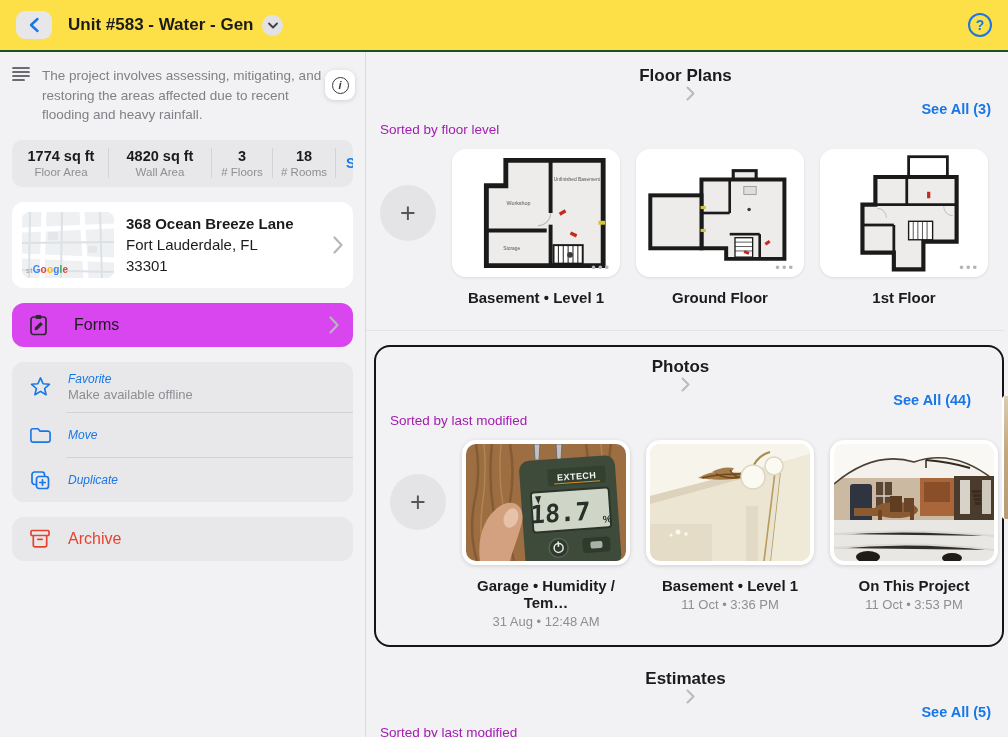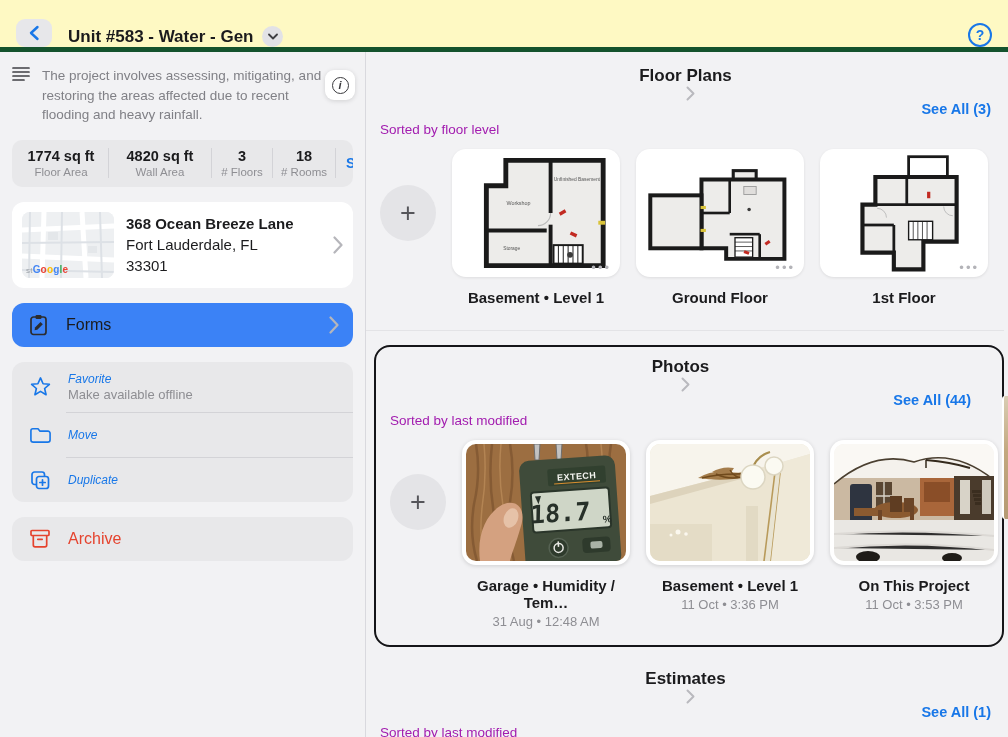--- a/index.html
+++ b/index.html
@@ -1,22 +1,22 @@
 <!DOCTYPE html>
 <html><head>
 <meta charset="utf-8">
 <style>
   * { margin:0; padding:0; box-sizing:border-box; }
   html,body { width:1008px; height:737px; }
   body { font-family:"Liberation Sans", sans-serif; background:#f2f2f4; color:#1c1c1e; overflow:hidden; }
   .app { position:relative; width:1008px; height:737px; overflow:hidden; background:#f2f2f4; }
 
   
-  .topbar { position:absolute; top:0; left:0; right:0; height:52px; background:#fef9c3;
-            border-bottom:5px solid #14532d; display:flex; align-items:flex-end; padding:0 16px; z-index:20; }
+  .topbar { position:absolute; top:0; left:0; right:0; height:52px; background:#fde047;
+            border-bottom:2px solid #14532d; display:flex; align-items:center; padding:0 16px; z-index:20; }
   .back-btn { width:36px; height:28px; border-radius:9px; background:#e7e7ea; border:none;
               display:flex; align-items:center; justify-content:center; cursor:pointer; margin-right:16px; }
   .title-row { display:flex; align-items:center; gap:9px; }
   .page-title { font-size:17px; font-weight:bold; color:#1b1b1d; }
   .title-chev { width:21px; height:21px; border-radius:50%; background:#e2e2e6; display:flex;
                 align-items:center; justify-content:center; cursor:pointer; }
   .help-btn { margin-left:auto; width:24px; height:24px; border-radius:50%; border:2px solid #1877e8;
               background:transparent; color:#1877e8; font-weight:bold; font-size:14px; line-height:1;
               display:flex; align-items:center; justify-content:center; cursor:pointer; }
 
@@ -47,22 +47,22 @@
                   gap:12px; margin-bottom:15px; cursor:pointer; }
   .map-thumb { width:92px; height:66px; border-radius:8px; overflow:hidden; position:relative;
                background:#eef0f3; flex:none; }
   .map-logo { position:absolute; left:4px; bottom:3px; font-size:10px; font-weight:bold; letter-spacing:.2px; }
   .map-street { color:#9aa0a6; font-size:8px; font-weight:normal; }
   .lg-b{color:#4285F4}.lg-r{color:#EA4335}.lg-y{color:#FBBC05}.lg-g{color:#34A853}
   .addr-lines { font-size:15px; line-height:1.4; }
   .addr-line1 { font-weight:bold; }
   .chev-right { margin-left:auto; flex:none; display:flex; align-items:center; }
 
-  .forms-card { background:#3b82f6; border-radius:12px; height:44px; display:flex; align-items:center;
-                padding:0 14px; gap:16px; margin-bottom:15px; cursor:pointer; }
+  .forms-card { background:#d946ef; border-radius:12px; height:44px; display:flex; align-items:center;
+                padding:0 14px; gap:24px; margin-bottom:15px; cursor:pointer; }
   .forms-label { font-size:16px; color:#1b1b1d; }
 
   .actions-group { background:#e8e8ea; border-radius:12px; margin-bottom:15px; overflow:hidden; }
   .action-row { display:flex; align-items:center; gap:16px; padding:10px 16px; min-height:44px; cursor:pointer; }
   .action-icon { width:24px; flex:none; display:flex; align-items:center; justify-content:center; }
   .action-label { font-size:12px; color:#1877e8;font-style:italic; }
   .action-sub { font-size:13px; color:#8e8e93; margin-top:1px; }
   .action-divider { height:1px; background:#d3d3d7; margin-left:54px; }
   .archive-group { background:#e8e8ea; border-radius:12px; overflow:hidden; }
   .archive-label { font-size:16px; color:#e5432e; }
@@ -529,21 +529,21 @@
       </section>
 
       <section class="estimates">
         <div class="section-header">
           <span class="section-title">Estimates</span>
           <span class="section-chev">
             <svg width="9" height="15" viewBox="0 0 9 15">
                 <path d="M1.5 1.5 L7.5 7.5 L1.5 13.5" fill="none" stroke="#b9b9be" stroke-width="2" stroke-linecap="round" stroke-linejoin="round"></path>
               </svg>
           </span>
-          <span class="see-all">See All (1)</span>
+          <span class="see-all">See All (5)</span>
         </div>
         <div class="section-sub">Sorted by last modified</div>
 
         <div class="est-card">
           <span class="est-glyph">+/</span>
         </div>
       </section>
     </main>
   </div>
 

